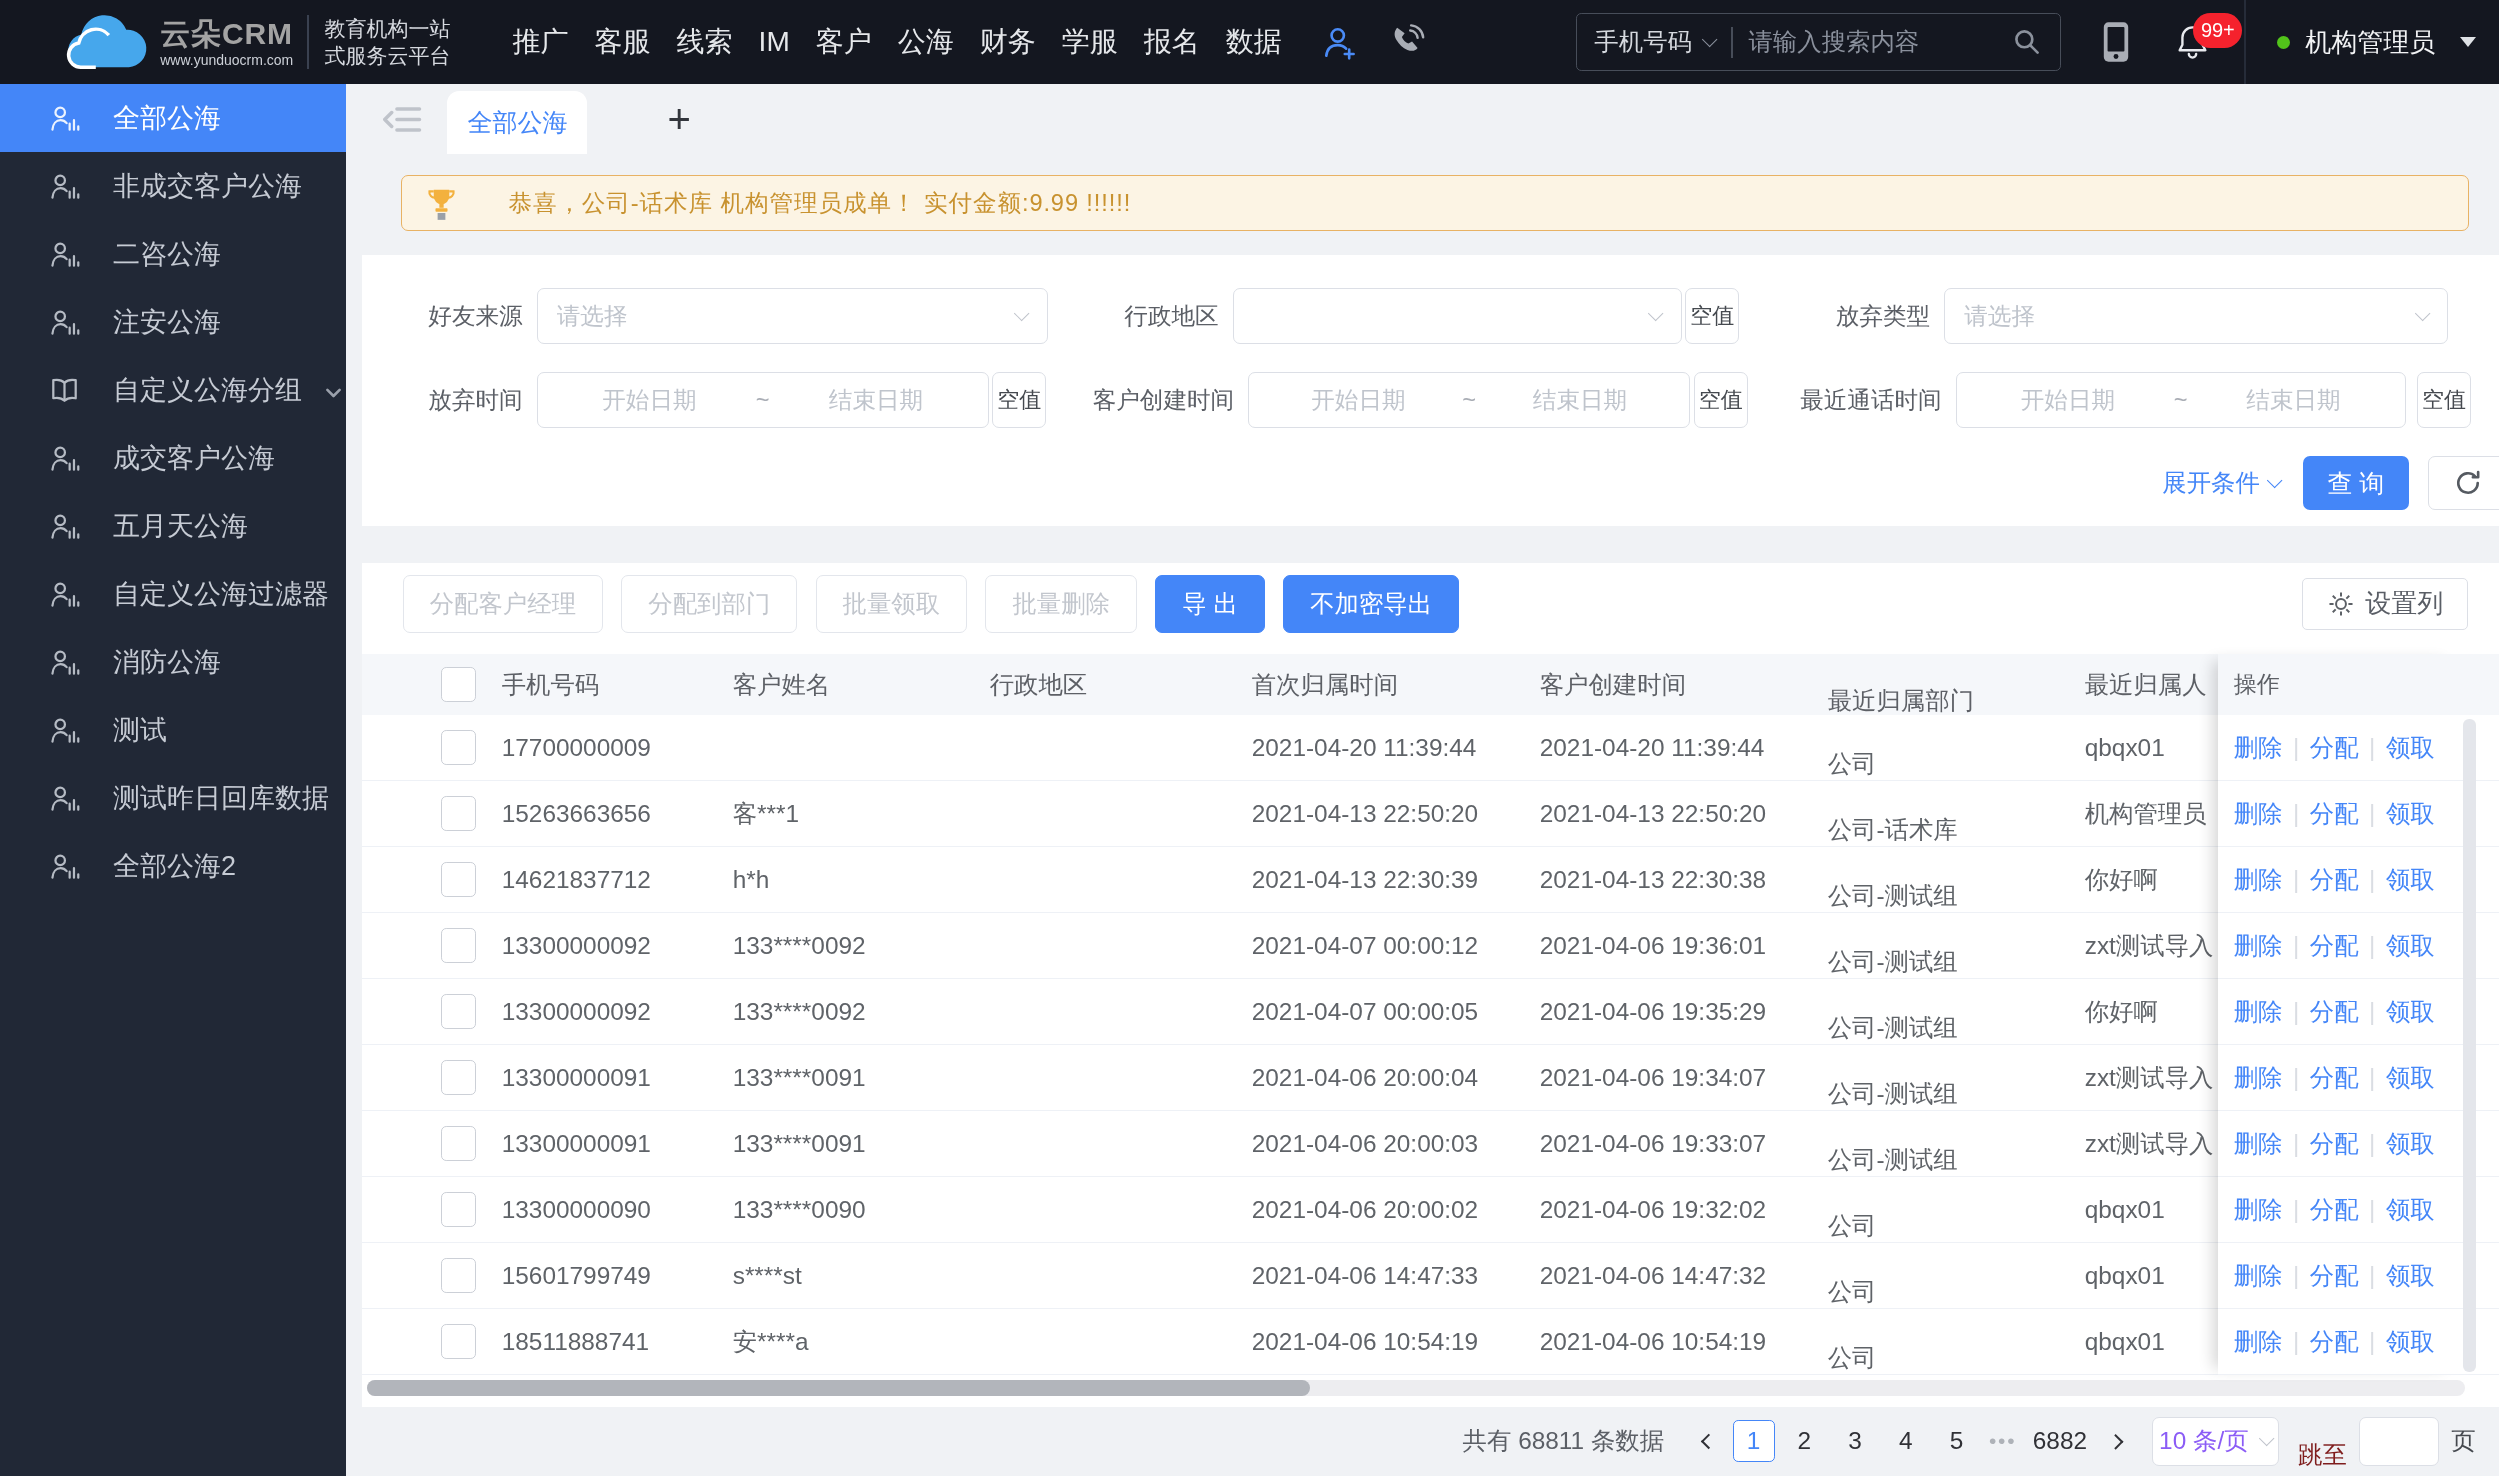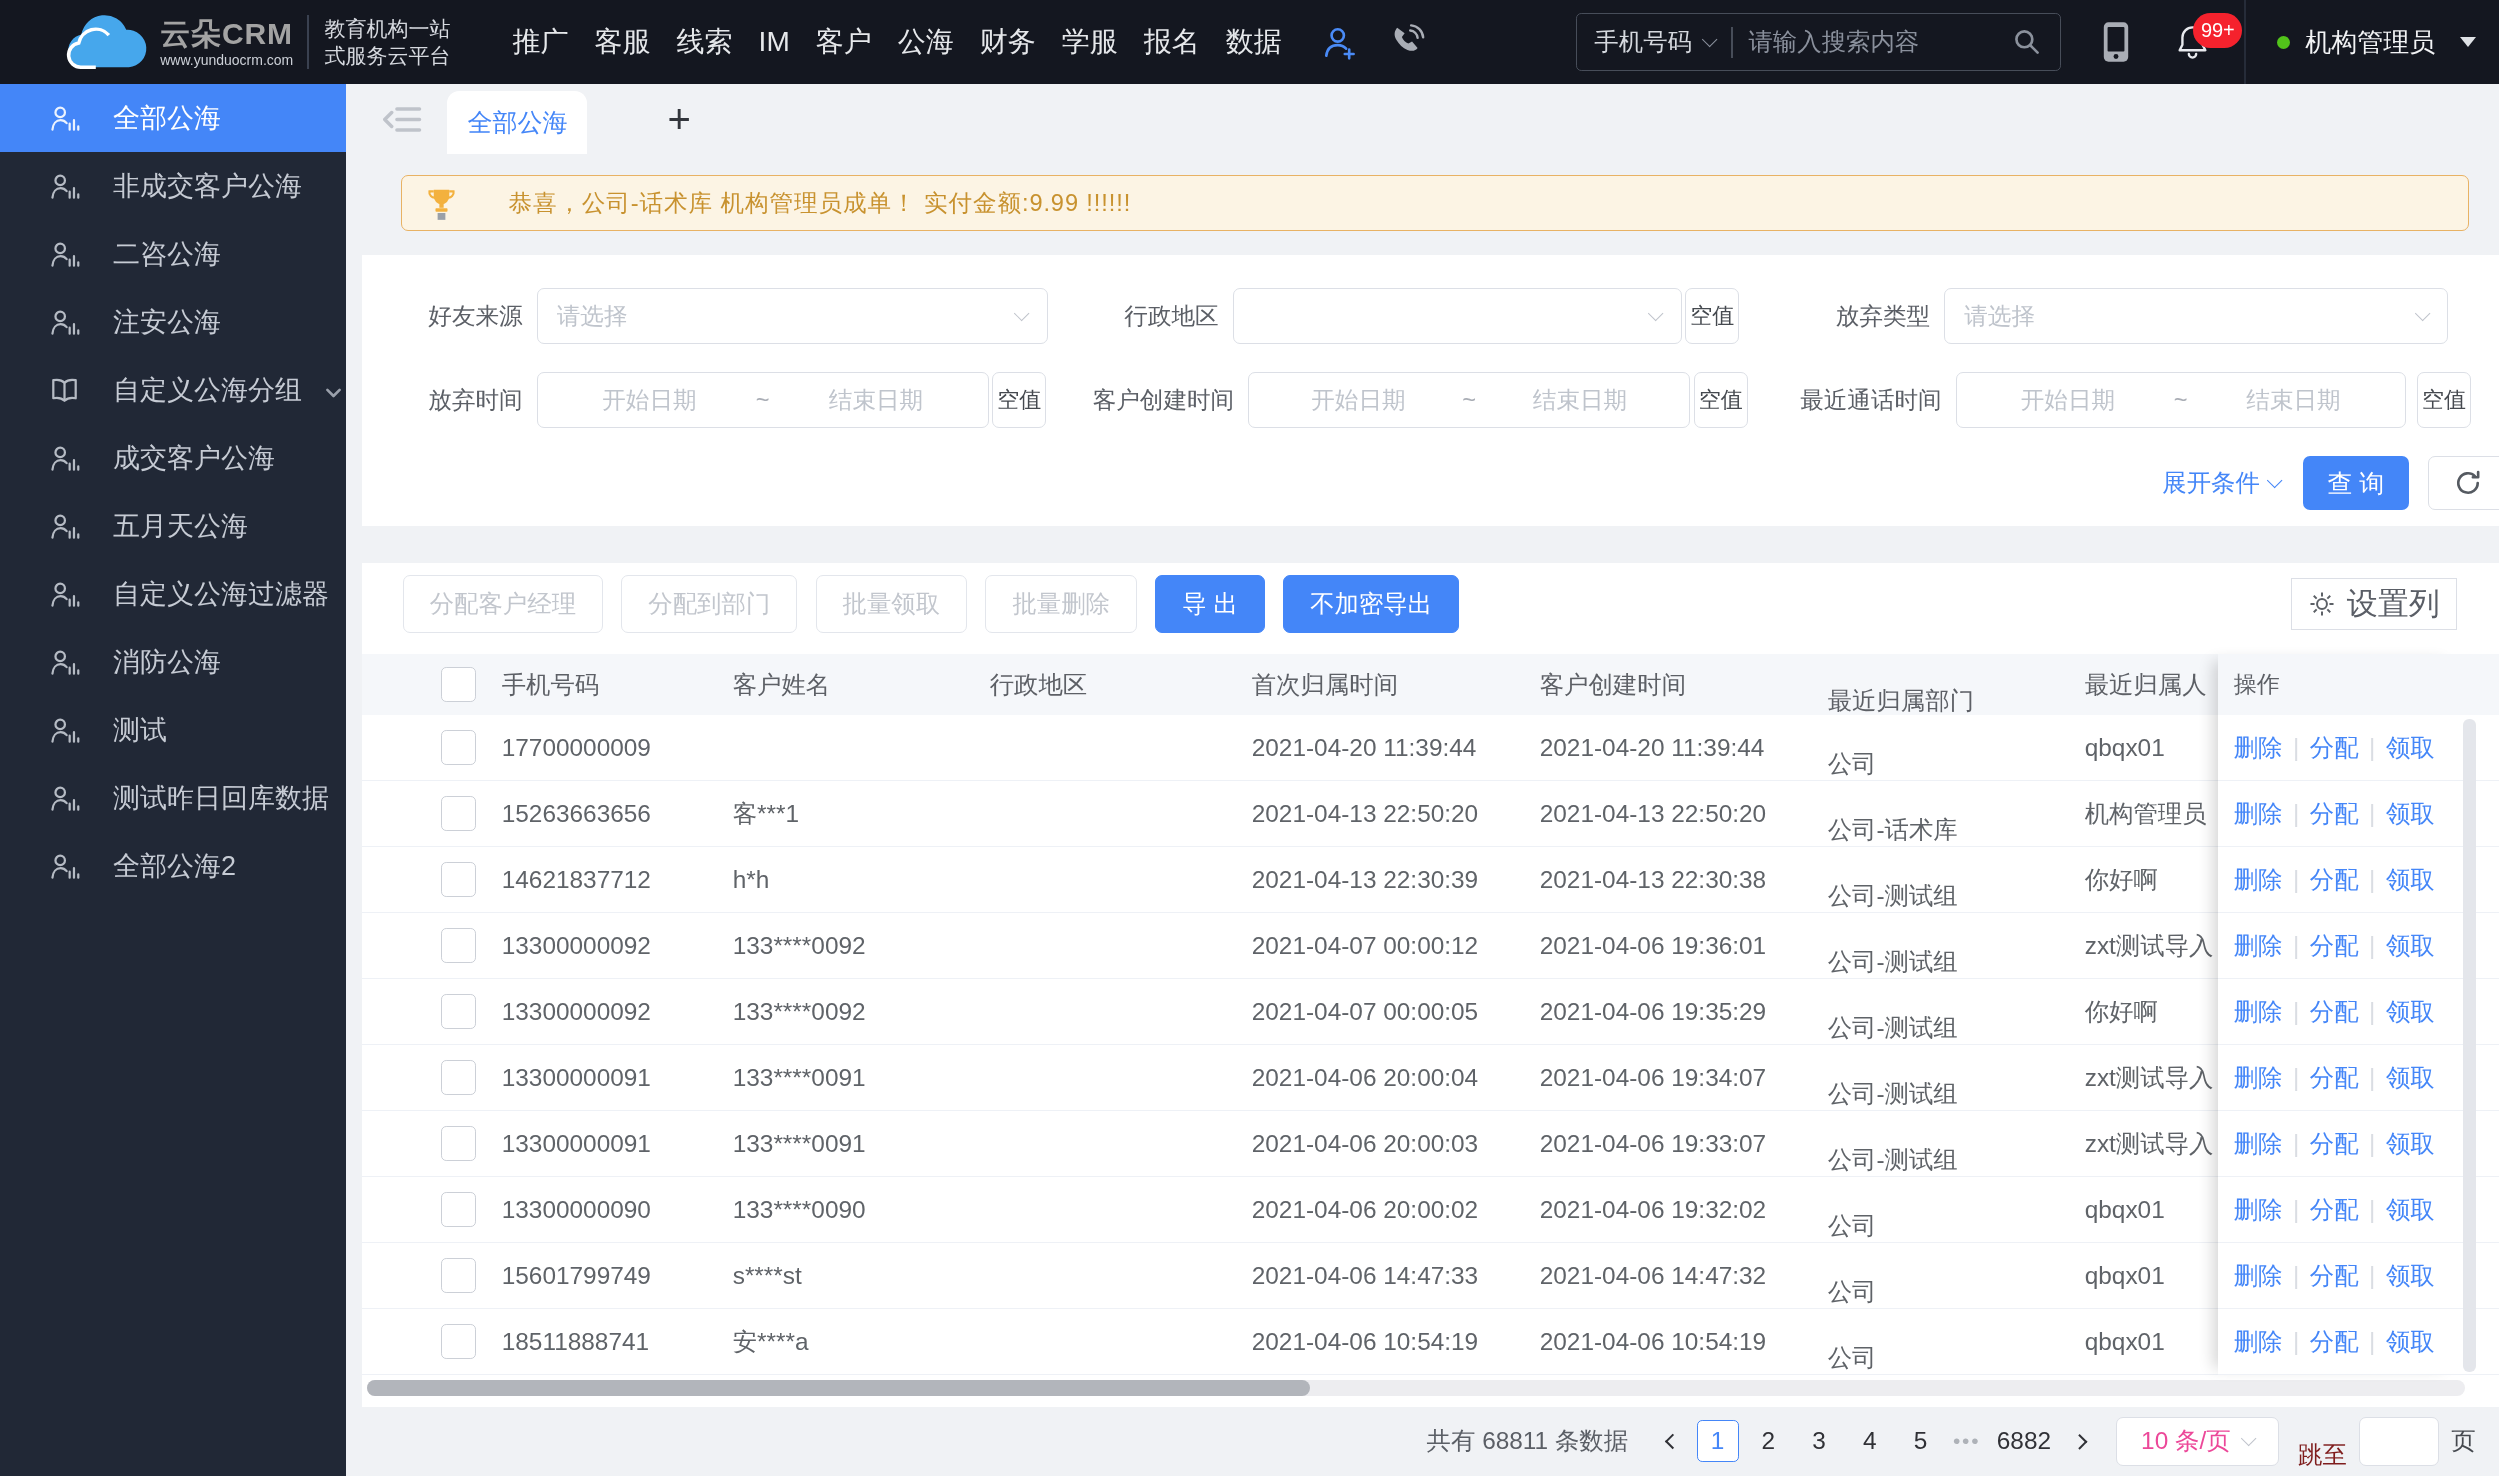--- a/index.html
+++ b/index.html
@@ -116,22 +116,22 @@
 
   
   .table-card { margin:37px 0 0 15.7px; width:calc(100% - 15.7px); background:#ffffff; padding:12.2px 0 10.5px 0; }
   .toolbar { position:relative; display:flex; align-items:center; padding-left:41px; height:58px; }
   .tb-btn {
     height:58px; padding:0 26px; margin-right:18.3px; font-size:24.4px; border-radius:7px; font-family:inherit;
     border:1.7px solid #e3e6ec; background:#fff; color:#c2c6cd; cursor:not-allowed; flex:none;
   }
   .tb-btn.primary { background:#4486f8; border-color:#4486f8; color:#fff; cursor:pointer; }
   .settings-btn {
-    position:absolute; right:43px; top:2.6px; height:52px; width:166px; border:1.7px solid #dcdfe6; border-radius:0;
-    background:#fff; display:flex; align-items:center; justify-content:center; font-size:31px; color:#5a5e66;
+    position:absolute; right:32px; top:2.6px; height:52px; width:166px; border:1.7px solid #dcdfe6; border-radius:5px;
+    background:#fff; display:flex; align-items:center; justify-content:center; font-size:26px; color:#5a5e66;
     cursor:pointer; font-family:inherit;
   }
   .settings-btn svg { margin-right:10.5px; }
 
   .table-wrap { position:relative; margin-top:21px; }
   .t-header {
     height:61px; background:#f5f7fa; display:flex; align-items:center; padding-left:79px;
     font-size:24.4px; color:#5d6066;
   }
   .t-row {
@@ -168,21 +168,21 @@
   .chev-right { width:11.3px; height:11.3px; border-left:2.6px solid #303136; border-bottom:2.6px solid #303136; transform:rotate(225deg); }
   .page-list { display:inline-flex; align-items:center; }
   .page-num {
     min-width:42px; height:42px; margin:0 4.4px; display:inline-flex; align-items:center; justify-content:center;
     border-radius:5.2px; color:#303136; cursor:pointer; padding:0 5.2px;
   }
   .page-num.active { border:1.7px solid #4486f8; color:#4486f8; background:#fff; }
   .pg-ellipsis { color:#aeb2b8; margin:0 7px; font-size:21px; letter-spacing:1.7px; cursor:pointer; }
   .size-select {
     height:49px; border:1.7px solid #dcdfe6; border-radius:7px; background:#fff; display:inline-flex; align-items:center;
-    padding:0 24px; margin-left:17.5px; color:#ec4899; cursor:pointer;
+    padding:0 6px; margin-left:17.5px; color:#8b5cf6; cursor:pointer;
   }
   .size-select .chev { border-color:#c0c4cc; margin-left:12.2px; }
   .jump-label { margin-left:19px; color:#7f1d1d;margin-top:28px; }
   .jump-input { width:80px; height:49px; border:1.7px solid #dcdfe6; border-radius:7px; margin-left:12.2px; background:#fff; outline:none; font-size:24.4px; text-align:center; font-family:inherit; }
   .page-unit { margin-left:12.2px; color:#45494f; }
 </style>
 </head>
 <body>
 
 <div class="app">

